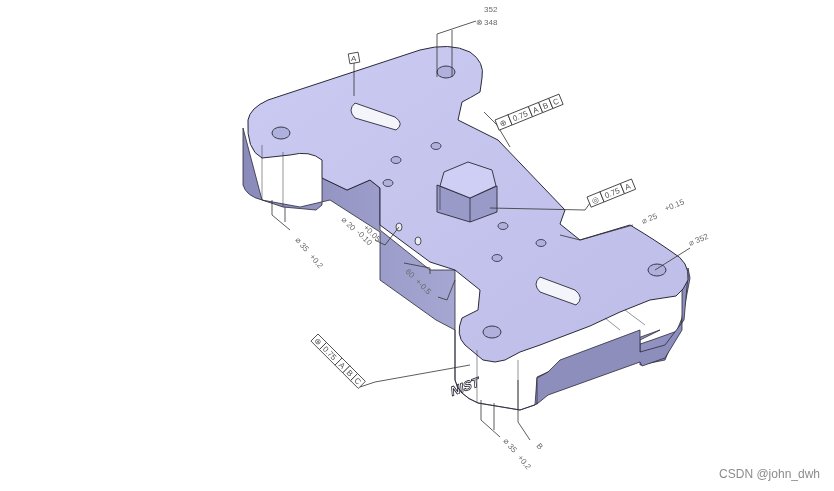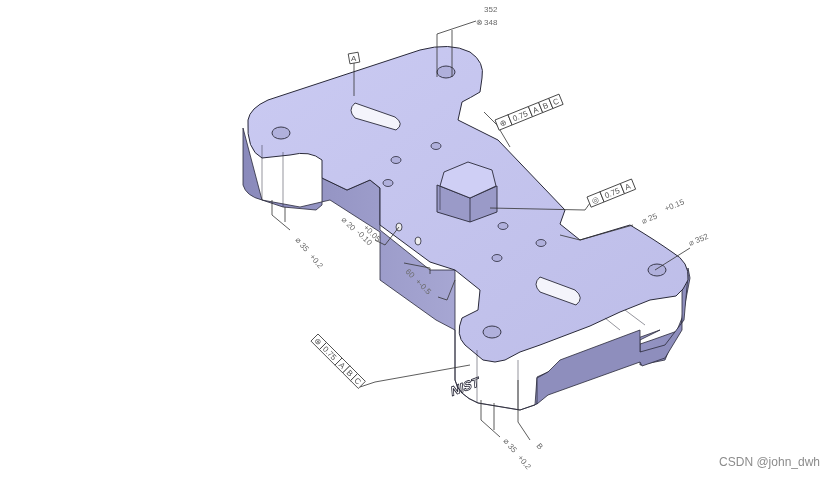--- a/index.html
+++ b/index.html
@@ -1,20 +1,20 @@
 <!DOCTYPE html>
 <html><head>
 <meta charset="utf-8">
 <style>
   html, body { margin:0; padding:0; background:#ffffff; }
   body { width:834px; height:491px; position:relative; overflow:hidden; font-family:"Liberation Sans", sans-serif; }
   #canvas { position:absolute; left:0; top:0; width:834px; height:491px; }
   .dim { font-family:"Liberation Sans", sans-serif; font-size:8px; fill:#6a6a6a; }
   .fcf { font-family:"Liberation Sans", sans-serif; font-size:8px; fill:#555; }
-  .watermark { position:absolute; right:14px; bottom:22px; font-size:12px; color:#8c8c8c; font-family:"Liberation Sans", sans-serif; }
+  .watermark { position:absolute; right:14px; bottom:10px; font-size:12px; color:#8c8c8c; font-family:"Liberation Sans", sans-serif; }
 </style>
 </head>
 <body>
 
 <svg id="canvas" viewBox="0 0 834 491" xmlns="http://www.w3.org/2000/svg">
   <defs>
     <linearGradient id="sideGrad" x1="0" y1="0" x2="1" y2="0">
       <stop offset="0" stop-color="#8a8abb"></stop>
       <stop offset="0.5" stop-color="#a8a8d4"></stop>
       <stop offset="1" stop-color="#8d8dbd"></stop>

